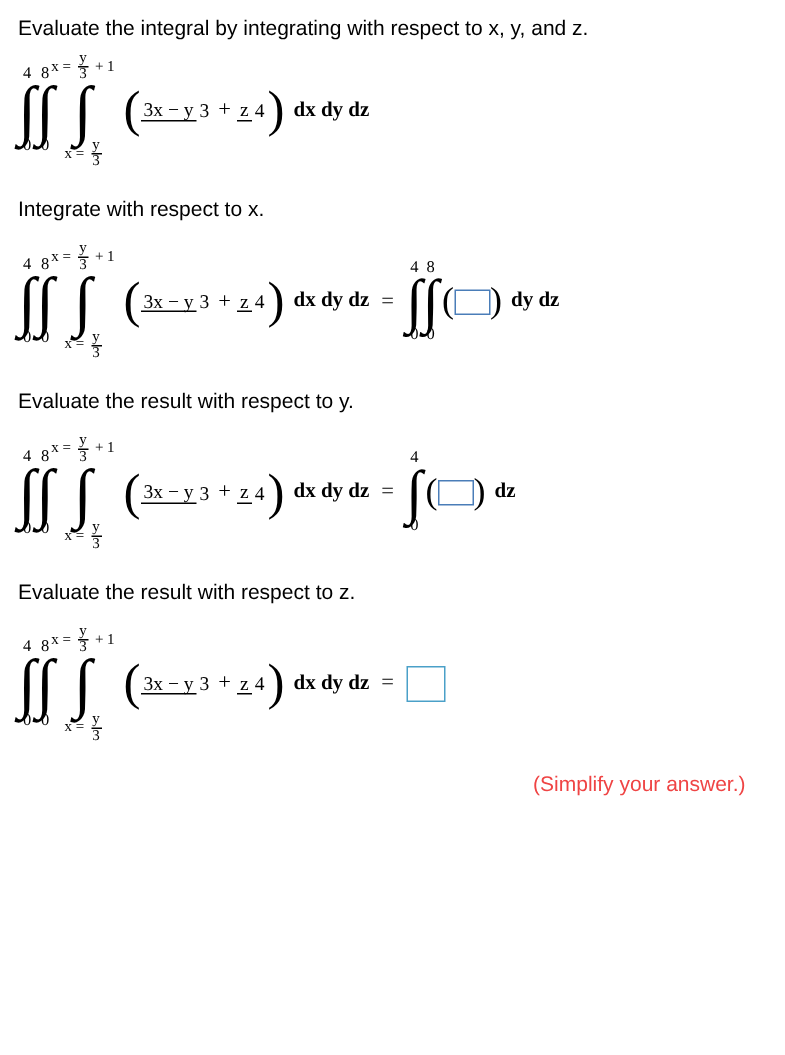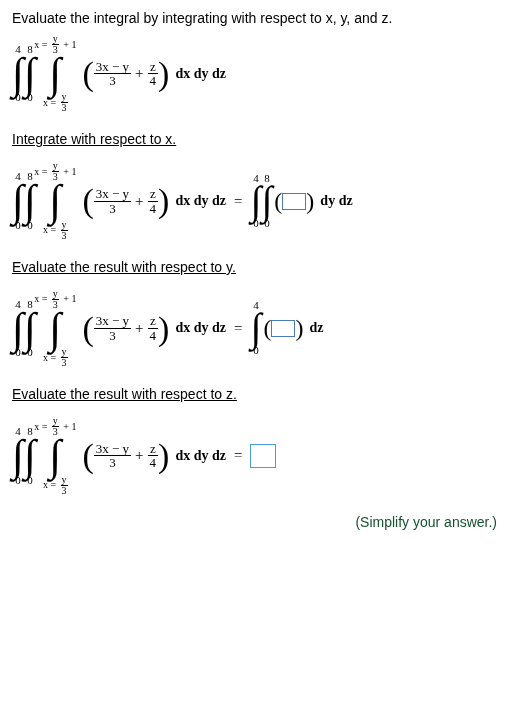--- a/index.html
+++ b/index.html
@@ -9,21 +9,20 @@
     padding: 10px 12px;
     margin: 0;
     width: 523px;
     box-sizing: border-box;
     background: #fff;
   }
   .prompt {
   }
   .step {
     margin-bottom: 14px;
-    text-decoration: underline;
   }
   .math-row {
     display: flex;
     align-items: center;
     margin: 8px 0 18px 0;
     flex-wrap: nowrap;
   }
   .outer-ints {
     display: flex;
     flex-direction: row;
@@ -49,21 +48,20 @@
   .inner-int {
     display: flex;
     flex-direction: column;
     align-items: center;
     font-family: "Times New Roman", serif;
     line-height: 1;
     margin-left: -2px;
   }
   .frac {
     display: inline-flex;
-    flex-direction: column;
     align-items: center;
     vertical-align: middle;
     font-size: 13px;
     line-height: 1.05;
   }
   .frac .num {
     border-bottom: 1px solid #000;
     padding: 0 2px;
   }
   .frac .den {
@@ -113,21 +111,21 @@
   .input-box-big {
     display: inline-block;
     border: 1.5px solid #4aa0c8;
     width: 24px;
     height: 22px;
     vertical-align: middle;
     background: #fff;
   }
   .simplify {
     text-align: right;
-    color: #14532d;
+    color: #ef4444;
     font-size: 14px;
     margin-top: 4px;
     padding-right: 14px;
   }
   .xlim {
     font-size: 10px;
     display: inline-flex;
     align-items: center;
     gap: 1px;
   }

